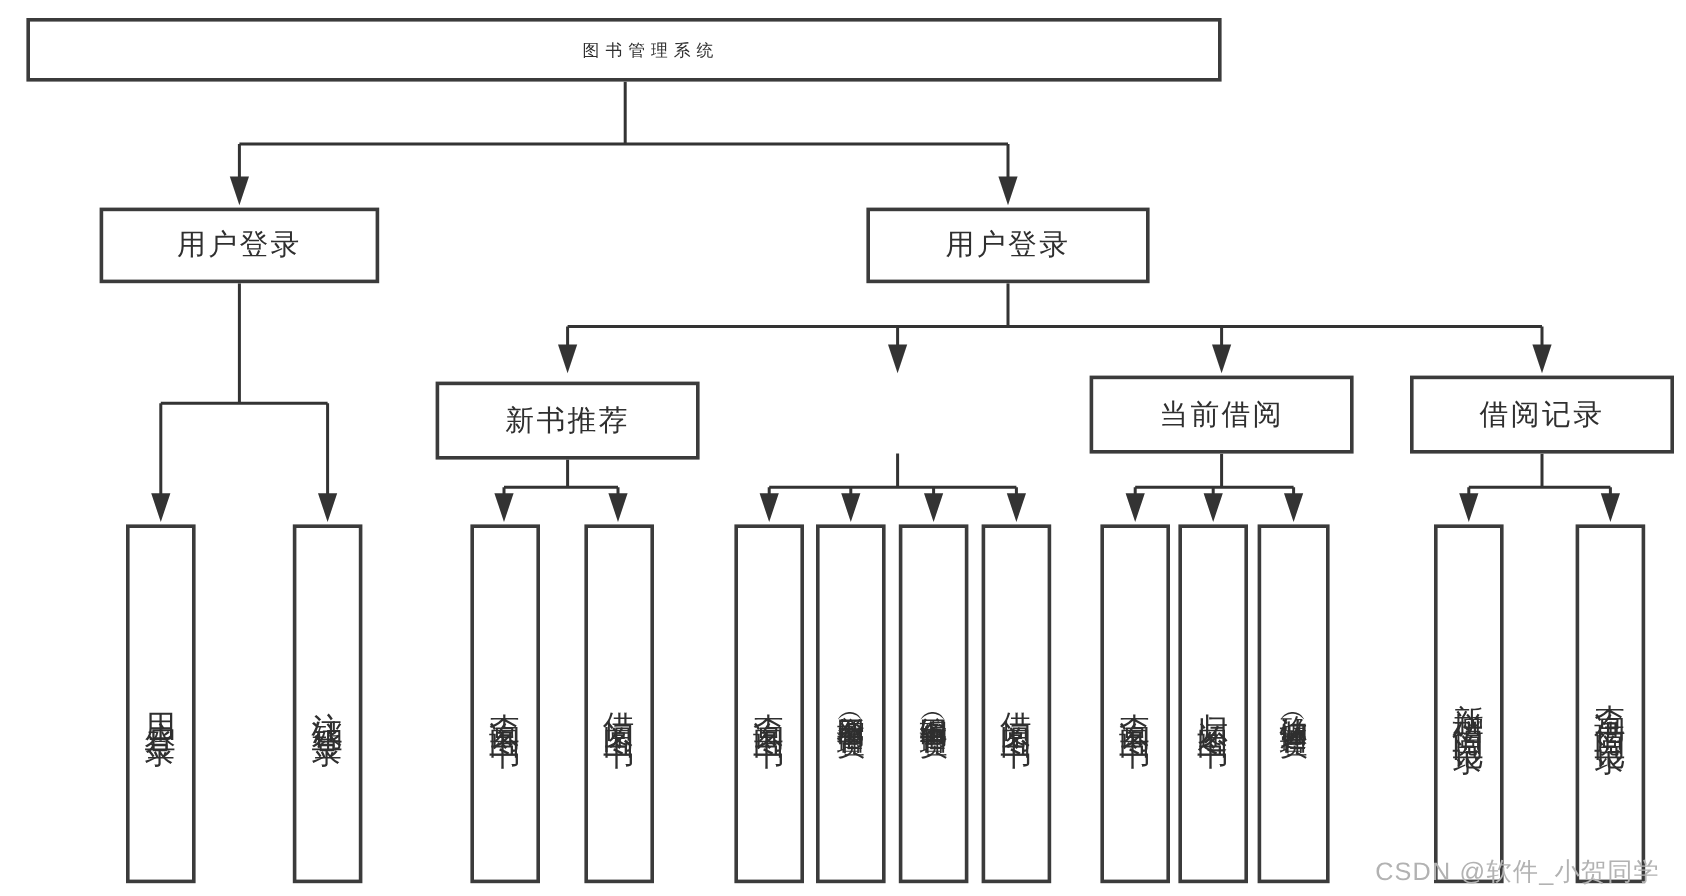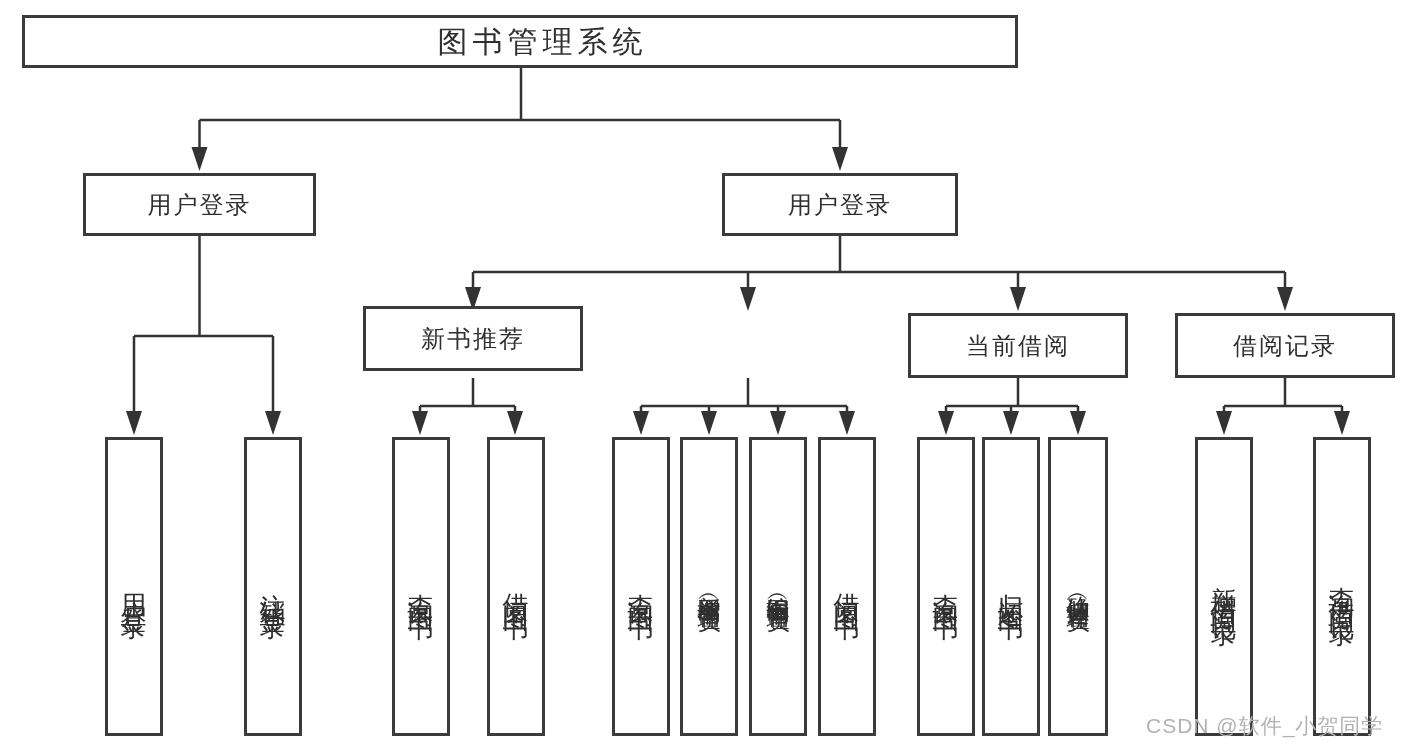--- a/index.html
+++ b/index.html
@@ -9,21 +9,21 @@
   }
   .wires{position:absolute;left:0;top:0;width:1405px;height:747px;}
   .wire{stroke:#333333;stroke-width:2.5;fill:none;}
   .ahead{fill:#333333;stroke:none;}
   .node{
     position:absolute;box-sizing:border-box;background:#ffffff;
     border:3px solid #3b3b3b;display:flex;align-items:center;justify-content:center;
     color:#2f2f2f;line-height:1;z-index:2;
   }
   .node.h{font-size:24px;letter-spacing:2px;white-space:nowrap;}
-  .node.root{font-size:30px;letter-spacing:5px;padding-left:45px;}
+  .node.root{font-size:14px;letter-spacing:5px;padding-left:45px;}
   .node.v{
     writing-mode:vertical-rl;text-orientation:mixed;
     font-size:26px;letter-spacing:7px;
   }
   .node.v.small{font-size:23px;letter-spacing:2px;}
   .watermark{
     position:absolute;left:1146px;top:712px;z-index:5;
     font-size:21px;letter-spacing:1px;color:#b2b2b2;white-space:nowrap;
   }
 </style>
@@ -68,21 +68,21 @@
         <path d="M 1216 411 L 1232 411 L 1224 435 Z" class="ahead"></path>
         <path d="M 1334 411 L 1350 411 L 1342 435 Z" class="ahead"></path>
       </g>
   </svg>
 
   <div class="node h root" style="left:22px;top:15px;width:996px;height:53px">图书管理系统</div>
 
   <div class="node h" style="left:83px;top:173px;width:233px;height:63px">用户登录</div>
   <div class="node h" style="left:722px;top:173px;width:236px;height:63px">用户登录</div>
 
-  <div class="node h" style="left:363px;top:306px;width:220px;height:65px">新书推荐</div>
+  <div class="node h" style="left:363px;top:318px;width:220px;height:65px">新书推荐</div>
   <div class="node h" style="left:908px;top:313px;width:220px;height:65px">当前借阅</div>
   <div class="node h" style="left:1175px;top:313px;width:220px;height:65px">借阅记录</div>
 
   <div class="node v" style="left:105px;top:437px;width:58px;height:299px">用户登录</div>
   <div class="node v" style="left:244px;top:437px;width:58px;height:299px">注销登录</div>
 
   <div class="node v" style="left:392px;top:437px;width:58px;height:299px">查询图书</div>
   <div class="node v" style="left:487px;top:437px;width:58px;height:299px">借阅图书</div>
 
   <div class="node v" style="left:612px;top:437px;width:58px;height:299px">查询图书</div>

